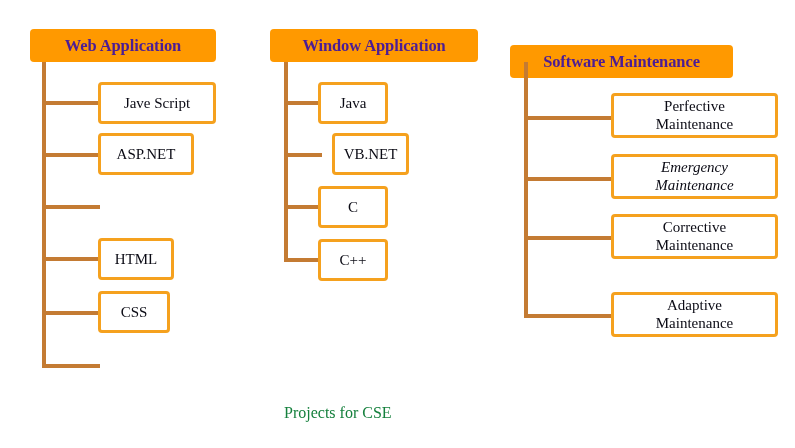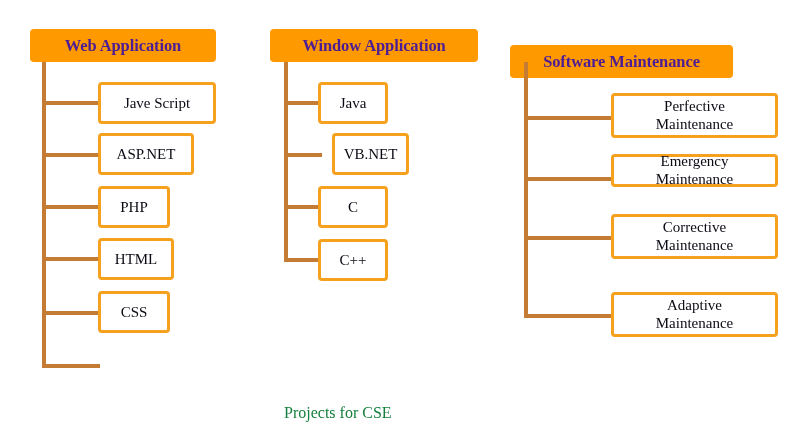--- a/index.html
+++ b/index.html
@@ -90,23 +90,20 @@
   <div class="branch" style="left:42px; top:257px; width:58px;"></div>
   <div class="branch" style="left:42px; top:311px; width:58px;"></div>
   <div class="branch" style="left:42px; top:364px; width:58px;"></div>
 
   <div class="leaf-box" style="left:98px; top:82px; width:118px; height:42px;">
     <span>Jave Script</span>
   </div>
   <div class="leaf-box" style="left:98px; top:133px; width:96px; height:42px;">
     <span>ASP.NET</span>
   </div>
-  <div class="leaf-box" style="left:98px; top:186px; width:72px; height:42px;">
-    <span>PHP</span>
-  </div>
   <div class="leaf-box" style="left:98px; top:238px; width:76px; height:42px;">
     <span>HTML</span>
   </div>
   <div class="leaf-box" style="left:98px; top:291px; width:72px; height:42px;">
     <span>CSS</span>
   </div>
 
   <div class="root-box" style="left:270px; top:29px; width:208px; height:33px;">
     <span>Window Application</span>
   </div>
@@ -142,21 +139,21 @@
   <div class="branch" style="left:524px; top:236px; width:92px;"></div>
   <div class="branch" style="left:524px; top:314px; width:92px;"></div>
 
   <div class="leaf-box two-line" style="left:611px; top:93px; width:167px; height:45px;">
     <div>
       <div>Perfective</div>
       <div>Maintenance</div>
     </div>
   </div>
 
-  <div class="leaf-box two-line" style="left:611px; top:154px; width:167px; height:33px;">
+  <div class="leaf-box two-line" style="left:611px; top:154px; width:167px; height:45px;font-style:italic;">
     <div>
       <div>Emergency</div>
       <div>Maintenance</div>
     </div>
   </div>
 
   <div class="leaf-box two-line" style="left:611px; top:214px; width:167px; height:45px;">
     <div>
       <div>Corrective</div>
       <div>Maintenance</div>

